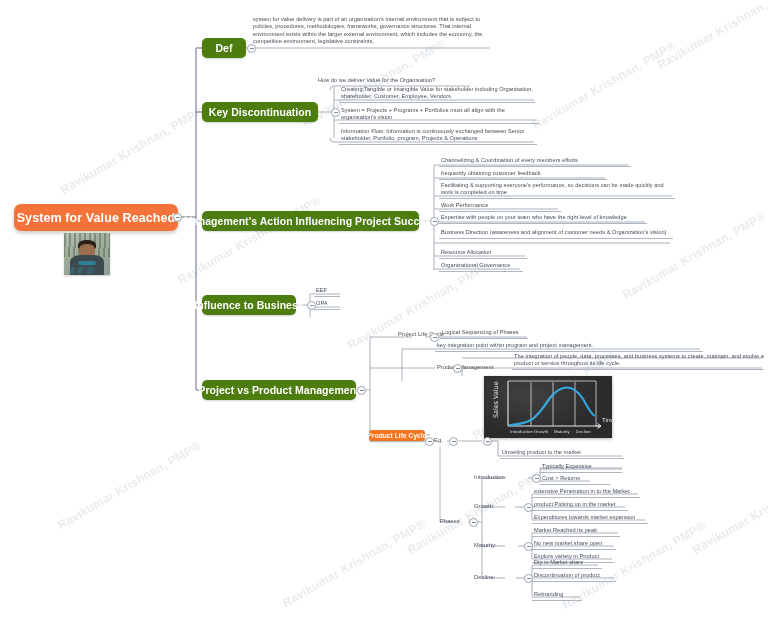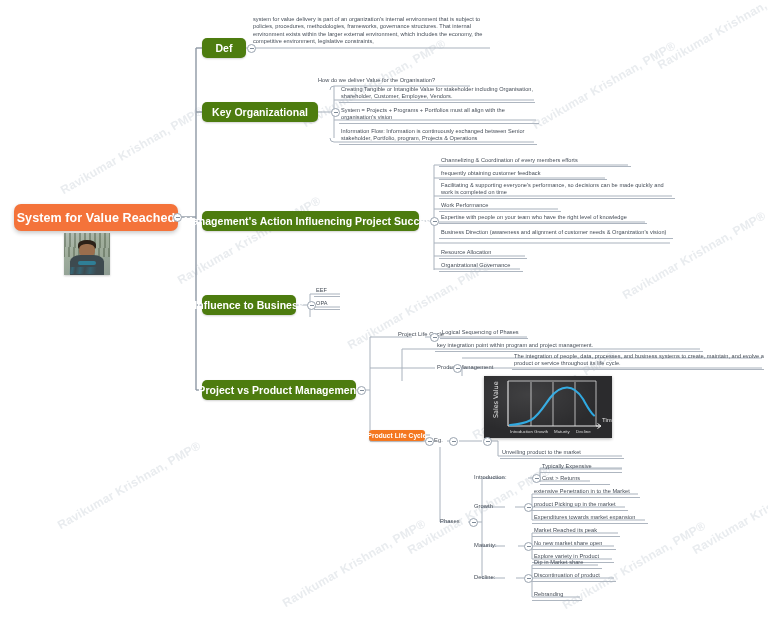--- a/index.html
+++ b/index.html
@@ -251,21 +251,21 @@
   </div>
   <div class="knob" style="left:173px;top:212.5px;"></div>
 
   <div class="node lvl1" style="left:202px;top:38px;width:44px;height:20px;">
     <span>Def</span>
   </div>
   <div class="knob" style="left:247px;top:43.5px;"></div>
   <div class="leaf" style="left:251px;top:16px;width:240px;border-bottom:none;">system for value delivery is part of an organization's internal environment that is subject to policies, procedures, methodologies, frameworks, governance structures. That internal environment exists within the larger external environment, which includes the economy, the competitive environment, legislative constraints,</div>
 
   <div class="node lvl1" style="left:202px;top:102px;width:116px;height:20px;">
-    <span>Key Organizational</span>
+    <span>Key Discontinuation</span>
   </div>
   <div class="knob" style="left:331px;top:107.5px;"></div>
 
   <div class="leaf nb" style="left:316px;top:77px;width:160px;">How do we deliver Value for the Organisation?</div>
   <div class="leaf" style="left:339px;top:86px;width:196px;">Creating Tangible or Intangible Value for stakeholder including Organisation, shareholder, Customer, Employee, Vendors.</div>
   <div class="leaf" style="left:339px;top:107px;width:200px;">System = Projects + Programs + Portfolios must all align with the organisation's vision</div>
   <div class="leaf" style="left:339px;top:128px;width:198px;">Information Flow: Information is continuously exchanged between Senior stakeholder, Portfolio, program, Projects &amp; Operations</div>
 
   <div class="node lvl1" style="left:202px;top:211px;width:217px;height:20px;">
     <span>Management's Action Influencing Project Success</span>

